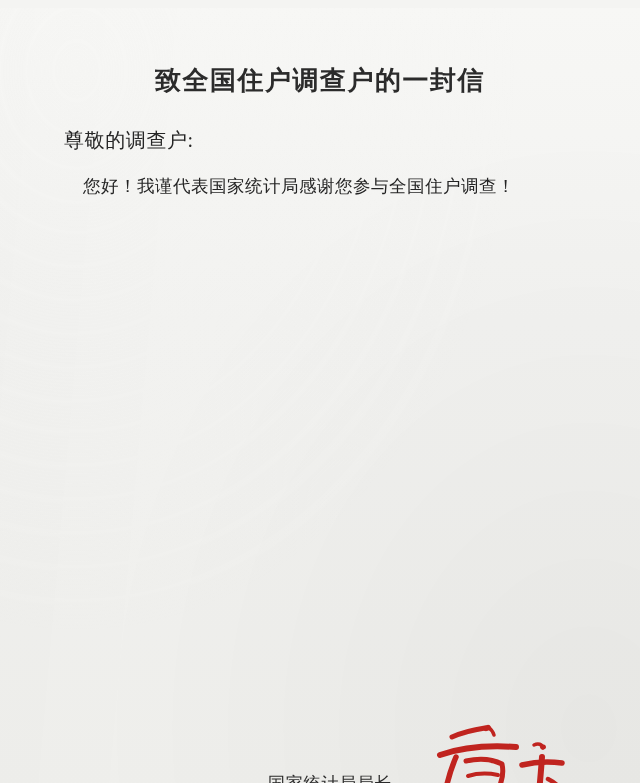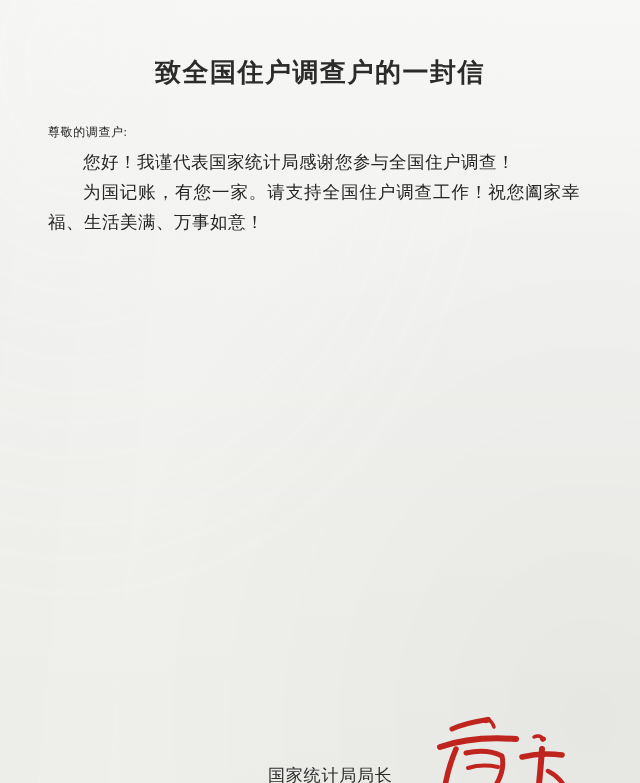--- a/index.html
+++ b/index.html
@@ -41,44 +41,44 @@
   #letter-body {
     position: relative;
     z-index: 2;
     width: 640px;
     height: 783px;
     box-sizing: border-box;
   }
 
   
   .doc-title {
-    margin: 0;
+    margin: 8px;
     padding-top: 56px;
     text-align: center;
     font-family: "Liberation Sans", "DejaVu Sans", sans-serif;
     font-size: 26px;
     font-weight: bold;
     letter-spacing: 1.5px;
     color: #2b2b2b;
     line-height: 1.25;
   }
 
   
   .letter-text {
     margin: 0;
     padding: 0 60px 0 48px;
     margin-top: 28px;
   }
 
   .salutation {
-    font-size: 12px;
+    font-size: 20px;
     line-height: 30px;
     color: #262626;
     letter-spacing: 0.6px;
-    margin: 0;
+    margin: 16px;
   }
 
   .para {
     font-size: 17.5px;
     line-height: 30px;
     color: #242424;
     letter-spacing: 0.5px;
     margin: 0;
     text-indent: 2em;
     text-align: justify;
@@ -135,21 +135,20 @@
 
     <div class="letter-text">
 
       <p class="salutation">尊敬的调查户:</p>
 
       <p class="para">您好！我谨代表国家统计局感谢您参与全国住户调查！</p>
 
 
 
 
-      <p class="para">为国记账，有您一家。请支持全国住户调查工作！祝您阖家幸福、生活美满、万事如意！</p>
 
     </div>
 
     <div class="signature-block">
 
       <div class="signature-title">国家统计局局长</div>
 
       <div class="signature-mark">
         <svg viewBox="0 0 150 80" xmlns="http://www.w3.org/2000/svg" aria-hidden="true">
           <g fill="none" stroke="#c0241f" stroke-linecap="round" stroke-linejoin="round">

